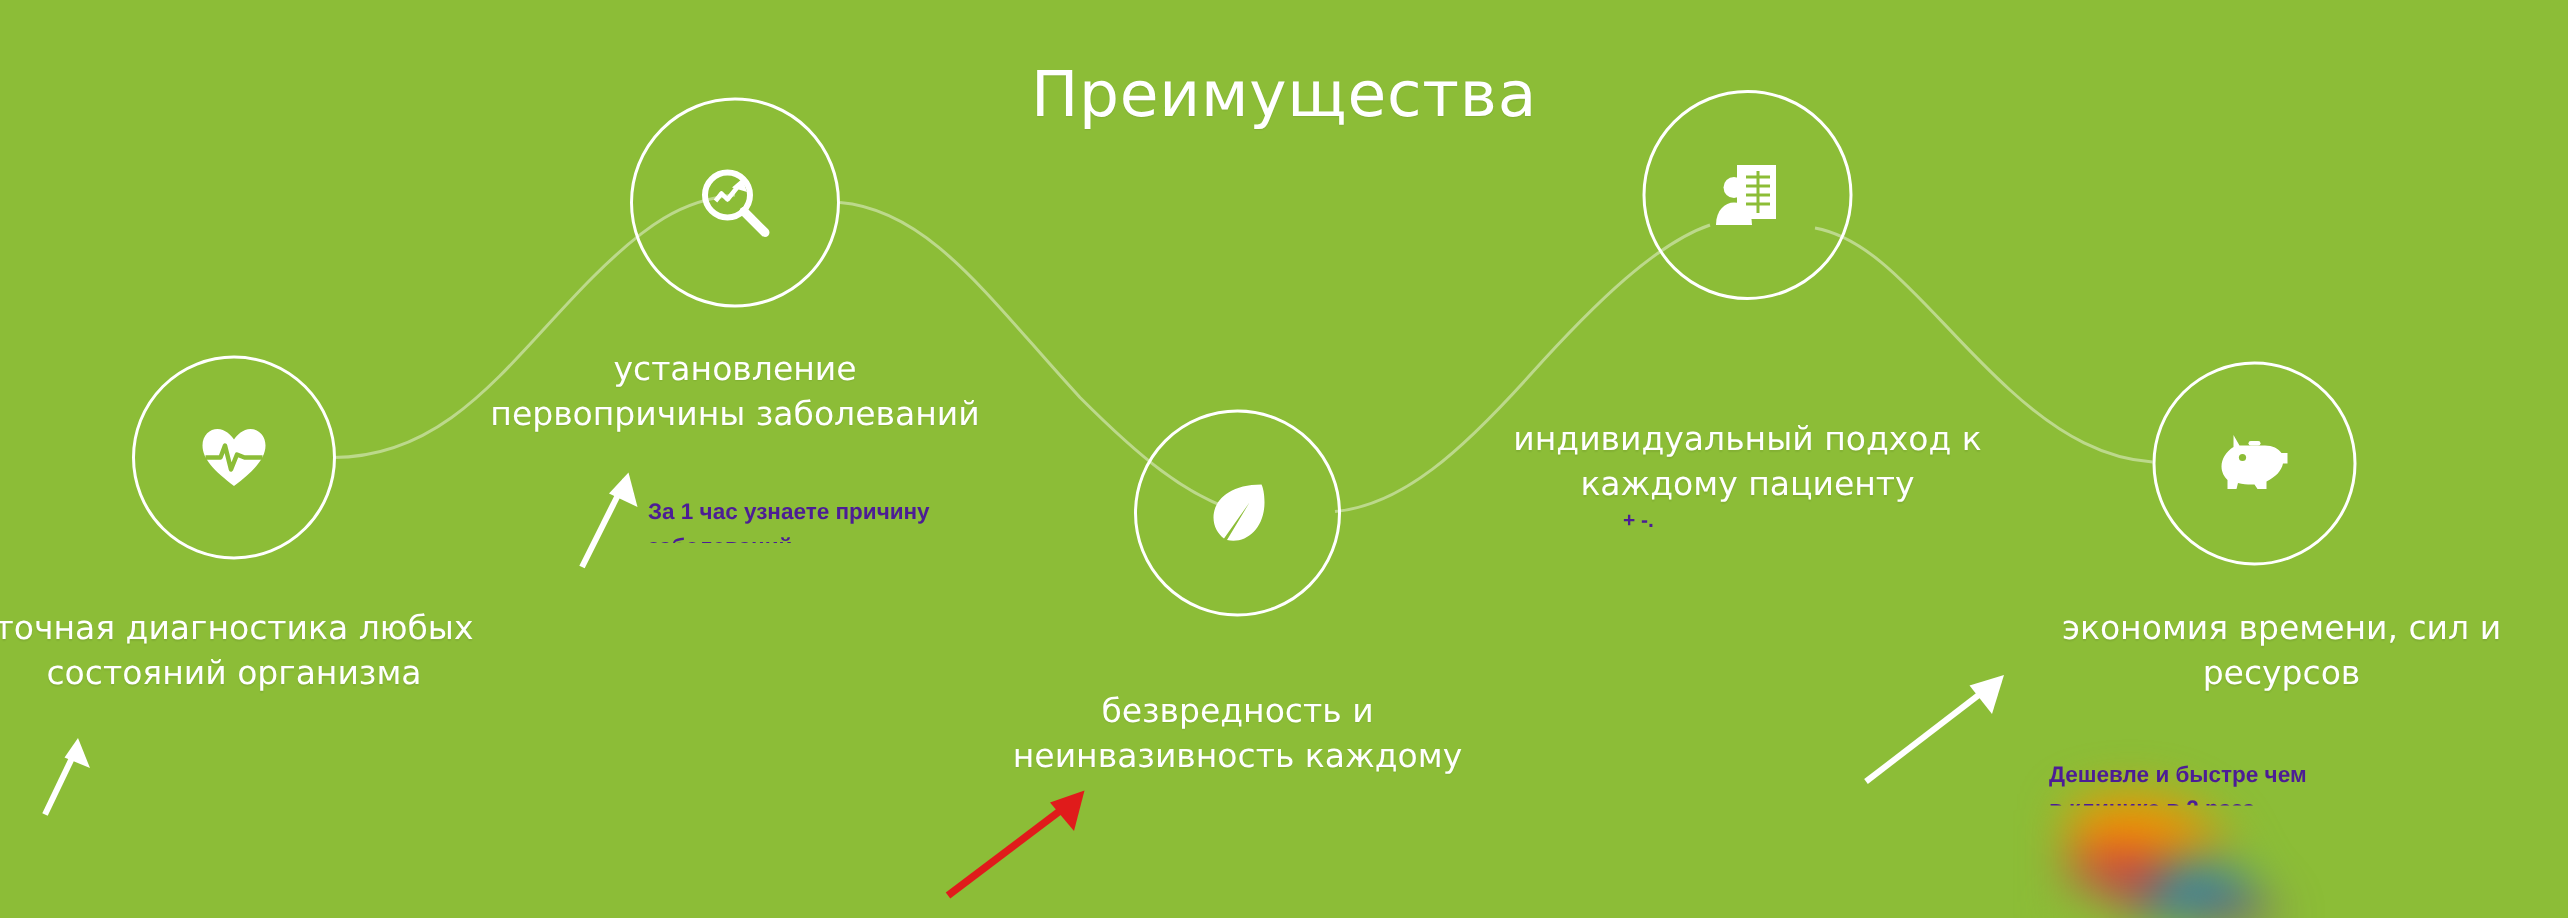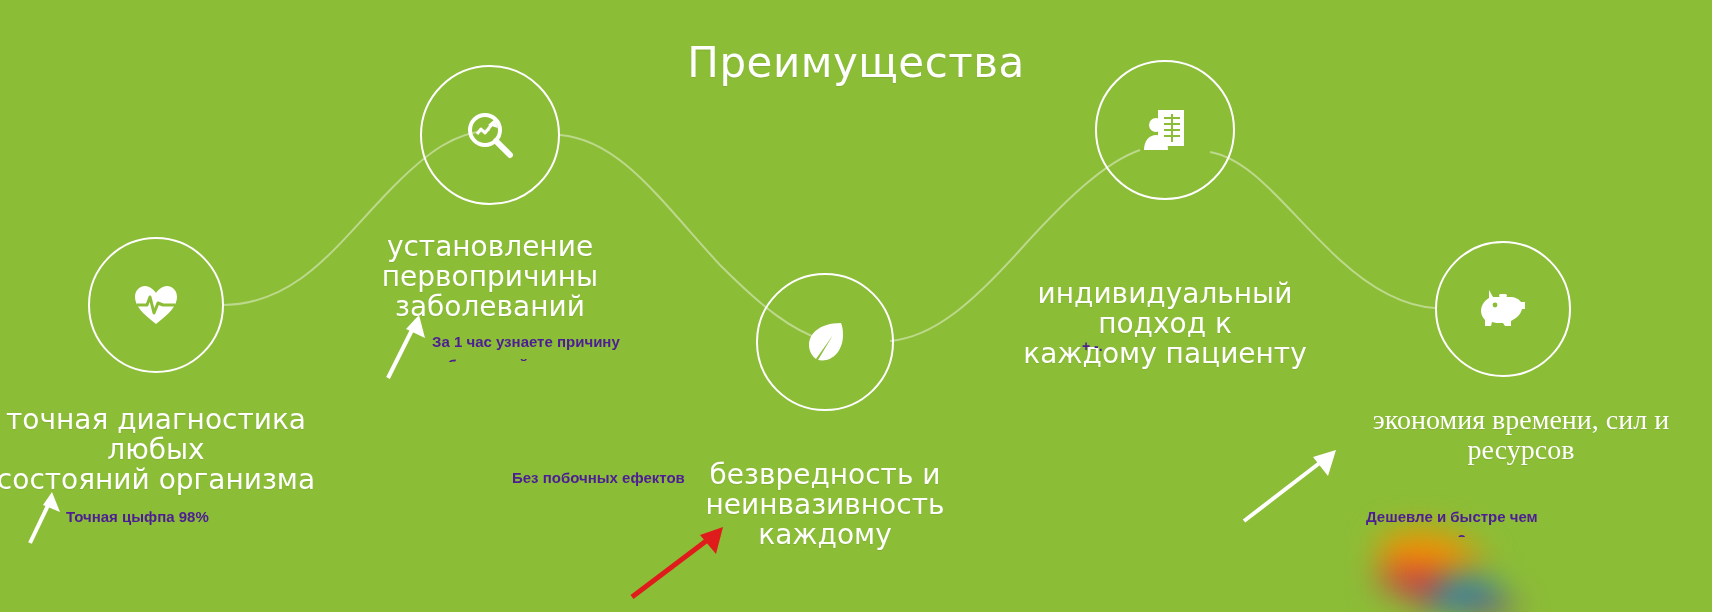--- a/index.html
+++ b/index.html
@@ -35,21 +35,21 @@
   .node{position:absolute;}
   .circle{
     position:absolute;border-radius:50%;
     border:2px solid #ffffff;
     display:flex;align-items:center;justify-content:center;
     box-sizing:border-box;
   }
   .circle svg{display:block;}
   .node-label{
     position:absolute;color:#ffffff;text-align:center;
-    font-size:28px;line-height:30px;font-weight:400;
+    font-size:22px;line-height:30px;font-weight:400;
     text-shadow:0 1px 1px rgba(0,0,0,.07);
     white-space:pre-line;
   }
   
   .note{
     position:absolute;color:#4c1d95;
     font-family:"Liberation Sans", sans-serif;
     font-size:15px;line-height:23px;font-weight:700;
     white-space:pre-line;
   }
@@ -102,21 +102,20 @@
       <span>
         <svg width="46" height="42" viewBox="0 0 46 42">
           <path d="M23 40 C10 30 2 22 2 13 C2 6 7 2 12 2 C17 2 21 6 23 9 C25 6 29 2 34 2 C39 2 44 6 44 13 C44 22 36 30 23 40 Z" fill="#ffffff"></path>
           <polyline points="4,21 14,21 17,13 21,29 25,19 30,21 42,21" fill="none" stroke="#8cbd37" stroke-width="3" stroke-linejoin="round"></polyline>
         </svg>
       </span>
     </div>
     <div class="node-label" style="left:-40px;top:405px;width:392px;">точная диагностика любых
 состояний организма</div>
   </div>
-  <div class="note clip" style="left:66px;top:505px;width:260px;height:28px;">Точная цыфпа 98%</div>
 
   <div class="node">
     <div class="circle" style="left:420px;top:65px;width:140px;height:140px;">
       <span>
         <svg width="48" height="48" viewBox="0 0 48 48">
           <circle cx="19" cy="19" r="15" fill="none" stroke="#ffffff" stroke-width="4"></circle>
           <polyline points="11,23 15,18 19,22 27,12" fill="none" stroke="#ffffff" stroke-width="3" stroke-linejoin="round"></polyline>
           <polygon points="29,8 32,17 22,14" fill="#ffffff"></polygon>
           <line x1="30" y1="30" x2="44" y2="44" stroke="#ffffff" stroke-width="6" stroke-linecap="round"></line>
         </svg>
@@ -132,21 +131,20 @@
     <div class="circle" style="left:756px;top:273px;width:138px;height:138px;">
       <span>
         <svg width="44" height="46" viewBox="0 0 44 46">
           <path d="M38 4 C16 4 6 15 6 26 C6 32 9 37 13 40 L30 16 L15 41 C28 44 40 33 40 16 C40 10 39 6 38 4 Z" fill="#ffffff"></path>
         </svg>
       </span>
     </div>
     <div class="node-label" style="left:660px;top:460px;width:330px;">безвредность и
 неинвазивность каждому</div>
   </div>
-  <div class="note clip" style="left:512px;top:466px;width:220px;height:28px;">Без побочных ефектов</div>
 
   <div class="node">
     <div class="circle" style="left:1095px;top:60px;width:140px;height:140px;">
       <span>
         <svg width="50" height="48" viewBox="0 0 50 48">
           <path d="M18 4 L44 4 L44 40 L18 40 Z" fill="#ffffff"></path>
           <g stroke="#8cbd37" stroke-width="2">
             <line x1="24" y1="12" x2="40" y2="12"></line>
             <line x1="24" y1="18" x2="40" y2="18"></line>
             <line x1="24" y1="24" x2="40" y2="24"></line>
@@ -166,19 +164,19 @@
   <div class="node">
     <div class="circle" style="left:1435px;top:241px;width:136px;height:136px;">
       <span>
         <svg width="48" height="42" viewBox="0 0 48 42">
           <path d="M14 9 L10 2 L10 10 C5 13 2 18 2 23 C2 27 4 30 6 32 L6 38 L12 38 L13 34 C16 35 19 35 22 35 L24 35 L26 38 L32 38 L32 33 C38 30 42 26 43 21 L46 21 L46 14 L42 14 C40 11 36 9 31 9 Z" fill="#ffffff"></path>
           <circle cx="16" cy="17" r="2.4" fill="#8cbd37"></circle>
           <rect x="20" y="6" width="8" height="3" rx="1.5" fill="#ffffff"></rect>
         </svg>
       </span>
     </div>
-    <div class="node-label" style="left:1332px;top:405px;width:378px;font-family:Liberation Serif, serif;">экономия времени, сил и
+    <div class="node-label" style="left:1332px;top:405px;width:378px;">экономия времени, сил и
 ресурсов</div>
   </div>
   <div class="note clip" style="left:1366px;top:505px;width:260px;height:32px;">Дешевле и быстре чем
 в клинике в 2 раза</div>
 
 </div>
 
 </body></html>

